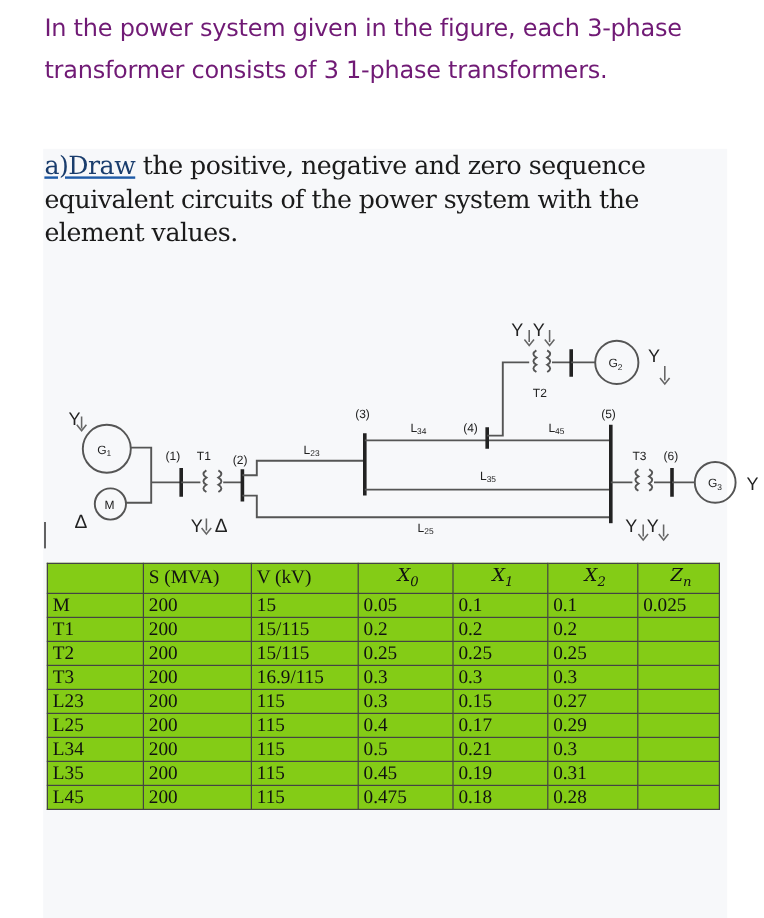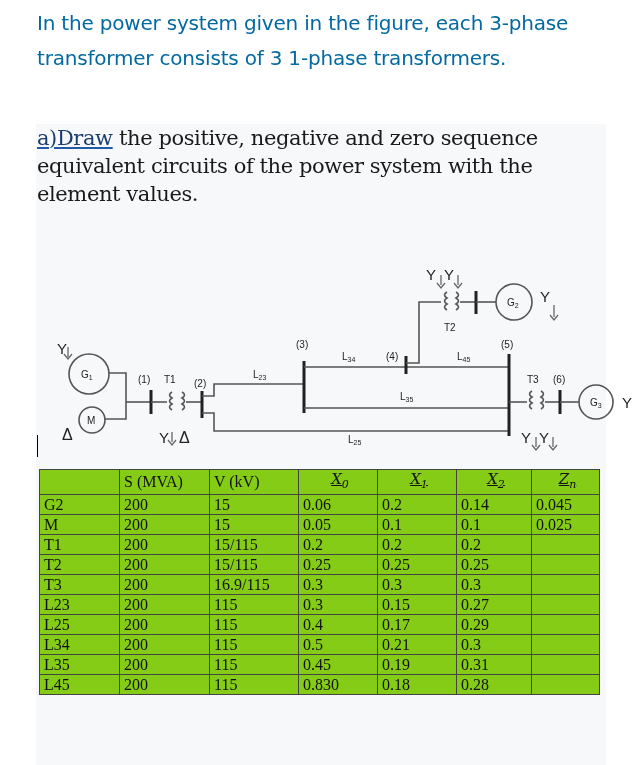--- a/index.html
+++ b/index.html
@@ -1,27 +1,27 @@
 <!DOCTYPE html>
 <html><head>
 <meta charset="utf-8">
 <style>
   html, body { margin:0; padding:0; background:#ffffff; }
   body { width:637px; height:765px; position:relative; overflow:hidden; color:#1a1a1a; }
-  .intro { position:absolute; left:37px; top:6px; width:580px; font-family:"DejaVu Sans", sans-serif; font-size:20px; line-height:34.5px; color:#0369a1; letter-spacing:-0.2px; }
+  .intro { position:absolute; left:37px; top:6px; width:580px; font-family:"DejaVu Sans", sans-serif; font-size:20px; line-height:34.5px; color:#701a75; letter-spacing:-0.2px; }
   .panel { position:absolute; left:36px; top:124px; width:570px; height:641px; background:#f7f8fa; }
   .question { position:absolute; left:37px; top:124px; width:560px; font-family:"DejaVu Serif", serif; font-size:21px; line-height:28px; color:#1a1a1a; letter-spacing:-0.4px; }
   .question .qlink { color:#1a3d6d; text-decoration:underline; text-decoration-color:#1f5ba8; }
   .diagram { position:absolute; left:0; top:250px; width:637px; height:215px; }
   .diagram text { font-family:"Liberation Sans", sans-serif; fill:#222; }
   .cursor { position:absolute; left:37px; top:435px; width:1px; height:22px; background:#000; }
   table.params { position:absolute; left:39px; top:469px; border-collapse:collapse; font-family:"Liberation Serif", serif; font-size:16px; color:#111; background:#84cc16; }
   table.params td, table.params th { border:1px solid #444; height:19px; padding:0 0 0 4px; font-weight:normal; text-align:left; line-height:18px; }
   table.params th { text-align:left; }
-  table.params th.c { text-align:center; font-style:italic; font-family:"DejaVu Serif", serif; font-size:15px;text-decoration:underline; }
+  table.params th.c { text-align:center; font-style:italic; font-family:"DejaVu Serif", serif; font-size:15px; }
   table.params th sub { font-size:11px; }
 </style>
 </head>
 <body>
 
 <div class="intro">In the power system given in the figure, each 3-phase transformer consists of 3 1-phase transformers.</div>
 
 <div class="panel"></div>
 
 <div class="question">
@@ -138,29 +138,20 @@
       <th>S (MVA)</th>
       <th>V (kV)</th>
       <th class="c"><span>X</span><sub>0</sub></th>
       <th class="c"><span>X</span><sub>1</sub></th>
       <th class="c"><span>X</span><sub>2</sub></th>
       <th class="c"><span>Z</span><sub>n</sub></th>
     </tr>
   </thead>
   <tbody id="tbody">
       <tr>
-        <td>G2</td>
-        <td>200</td>
-        <td>15</td>
-        <td>0.06</td>
-        <td>0.2</td>
-        <td>0.14</td>
-        <td>0.045</td>
-      </tr>
-      <tr>
         <td>M</td>
         <td>200</td>
         <td>15</td>
         <td>0.05</td>
         <td>0.1</td>
         <td>0.1</td>
         <td>0.025</td>
       </tr>
       <tr>
         <td>T1</td>
@@ -222,19 +213,19 @@
         <td>115</td>
         <td>0.45</td>
         <td>0.19</td>
         <td>0.31</td>
         <td></td>
       </tr>
       <tr>
         <td>L45</td>
         <td>200</td>
         <td>115</td>
-        <td>0.830</td>
+        <td>0.475</td>
         <td>0.18</td>
         <td>0.28</td>
         <td></td>
       </tr>
     </tbody>
 </table>
 
 </body></html>

